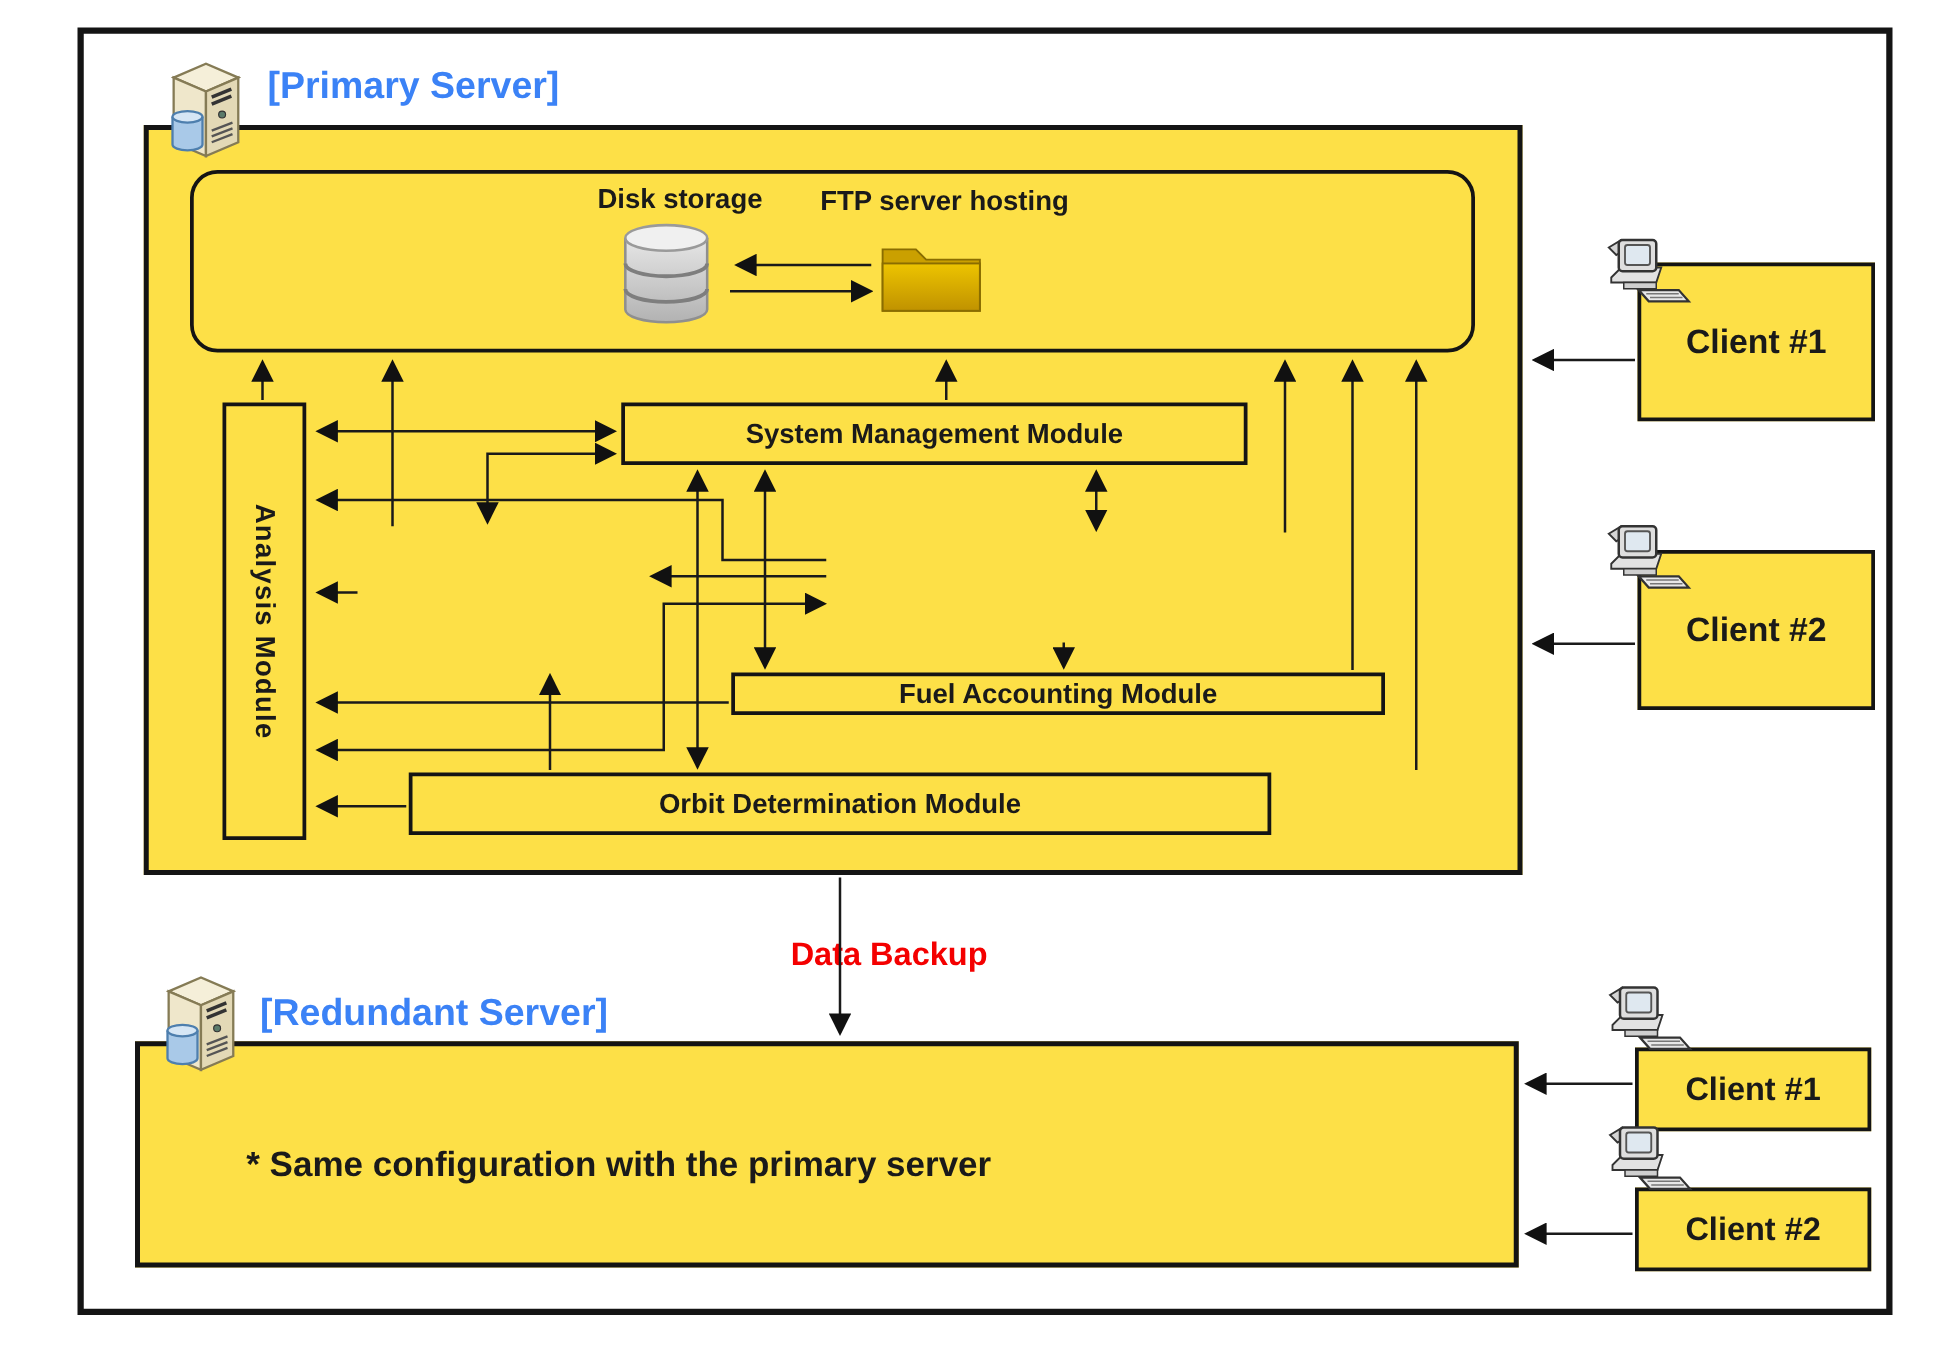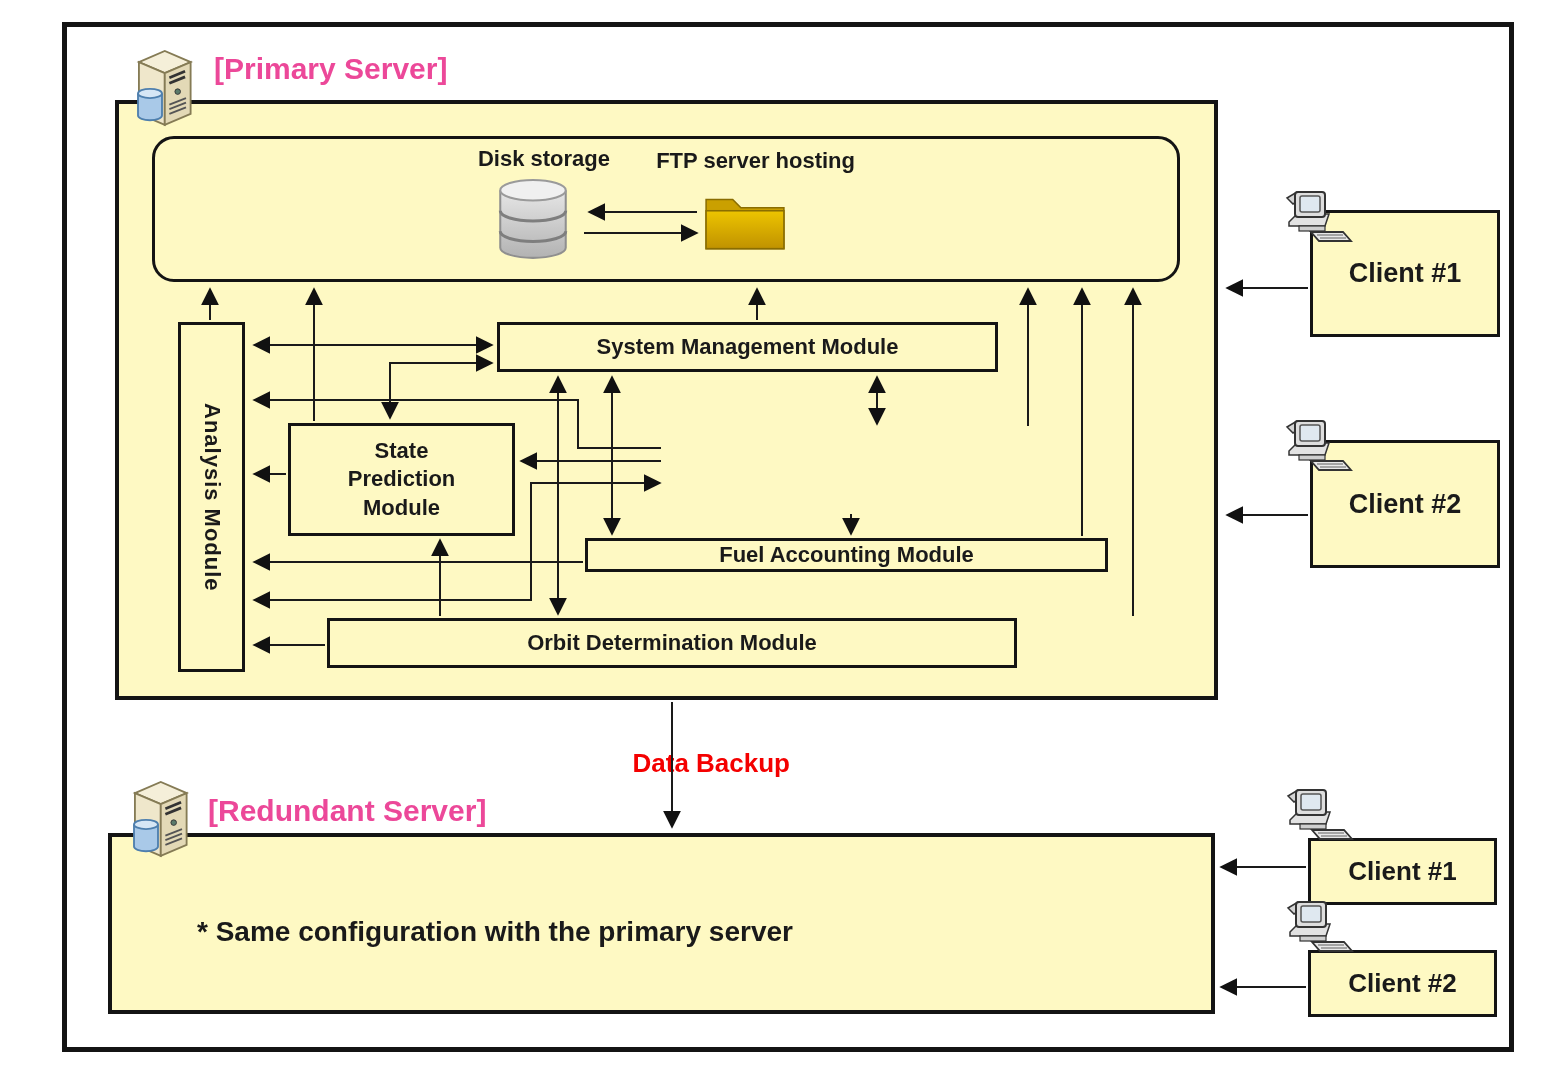--- a/index.html
+++ b/index.html
@@ -1,28 +1,28 @@
 <!DOCTYPE html>
 <html><head>
 <meta charset="utf-8">
 <style>
   html,body{margin:0;padding:0;background:#fff;}
   #stage{
     position:relative;width:1557px;height:1078px;background:#ffffff;overflow:hidden;
     font-family:"Liberation Sans", sans-serif;color:#1a1a1a;
   }
-  .box{position:absolute;background:#fef9c3;border:3px solid #141414;box-sizing:border-box;
+  .box{position:absolute;background:#fde047;border:3px solid #141414;box-sizing:border-box;
        display:flex;align-items:center;justify-content:center;text-align:center;}
   .thick{border-width:4px;}
   .outer{border-width:5px;background:transparent;}
   .rounded{border-radius:22px;border-width:3px;}
   .modlabel{font-weight:bold;font-size:22px;}
   .clientlabel{font-weight:bold;font-size:27px;}
   .vtext{writing-mode:vertical-rl;font-weight:bold;font-size:22px;letter-spacing:1px;}
-  .serverlabel{position:absolute;font-weight:bold;font-size:30px;color:#ec4899;white-space:nowrap;}
+  .serverlabel{position:absolute;font-weight:bold;font-size:30px;color:#3b82f6;white-space:nowrap;}
   .storelabel{position:absolute;font-weight:bold;font-size:22px;text-align:right;white-space:nowrap;}
   .backuplabel{position:absolute;font-weight:bold;font-size:26px;color:#f40000;text-align:right;width:230px;}
   .notelabel{position:absolute;font-weight:bold;font-size:28px;white-space:nowrap;}
   svg.overlay{position:absolute;left:0;top:0;pointer-events:none;}
   .icon{position:absolute;}
 </style>
 </head>
 <body>
 
 <div id="stage">
@@ -34,23 +34,20 @@
   <div class="box rounded" style="left:152px;top:136px;width:1028px;height:146px;"></div>
 
   <div class="box" style="left:178px;top:322px;width:67px;height:350px;">
     <span class="vtext">Analysis Module</span>
   </div>
 
   <div class="box" style="left:497px;top:322px;width:501px;height:50px;">
     <span class="modlabel">System Management Module</span>
   </div>
 
-  <div class="box" style="left:288px;top:423px;width:227px;height:113px;">
-    <span class="modlabel" style="width:140px;line-height:1.3;">State Prediction Module</span>
-  </div>
 
 
   <div class="box" style="left:585px;top:538px;width:523px;height:34px;">
     <span class="modlabel">Fuel Accounting Module</span>
   </div>
 
   <div class="box" style="left:327px;top:618px;width:690px;height:50px;">
     <span class="modlabel">Orbit Determination Module</span>
   </div>
 

